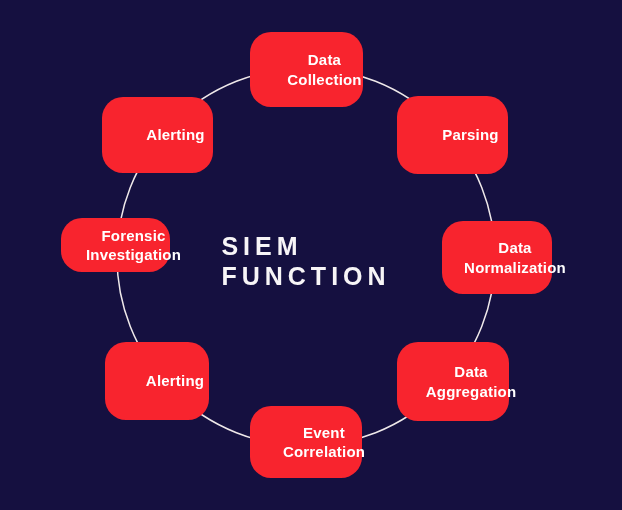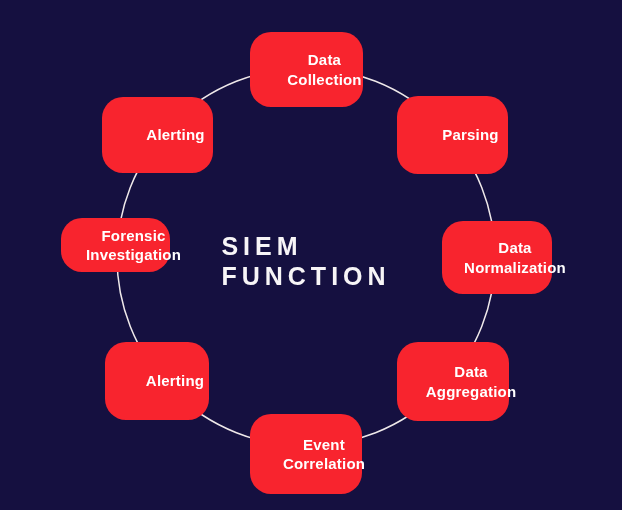--- a/index.html
+++ b/index.html
@@ -42,21 +42,21 @@
     font-weight: bold;
     line-height: 1.3;
     white-space: pre-line;
     letter-spacing: 0.2px;
   }
   
   .n0 { left: 250px; top: 32px;  width: 113px; height: 75px; }  
   .n1 { left: 397px; top: 96px;  width: 111px; height: 78px; }  
   .n2 { left: 442px; top: 221px; width: 110px; height: 73px; }  
   .n3 { left: 397px; top: 342px; width: 112px; height: 79px; }  
-  .n4 { left: 250px; top: 406px; width: 112px; height: 80px; margin-top: 8px; }  
+  .n4 { left: 250px; top: 406px; width: 112px; height: 72px; }  
   .n5 { left: 105px; top: 342px; width: 104px; height: 78px; }  
   .n6 { left: 61px;  top: 218px; width: 109px; height: 54px; }  
   .n7 { left: 102px; top: 97px;  width: 111px; height: 76px; }  
 
   .title {
     position: absolute;
     left: 306px;
     top: 231px;
     transform: translateX(-50%);
     text-align: left;

